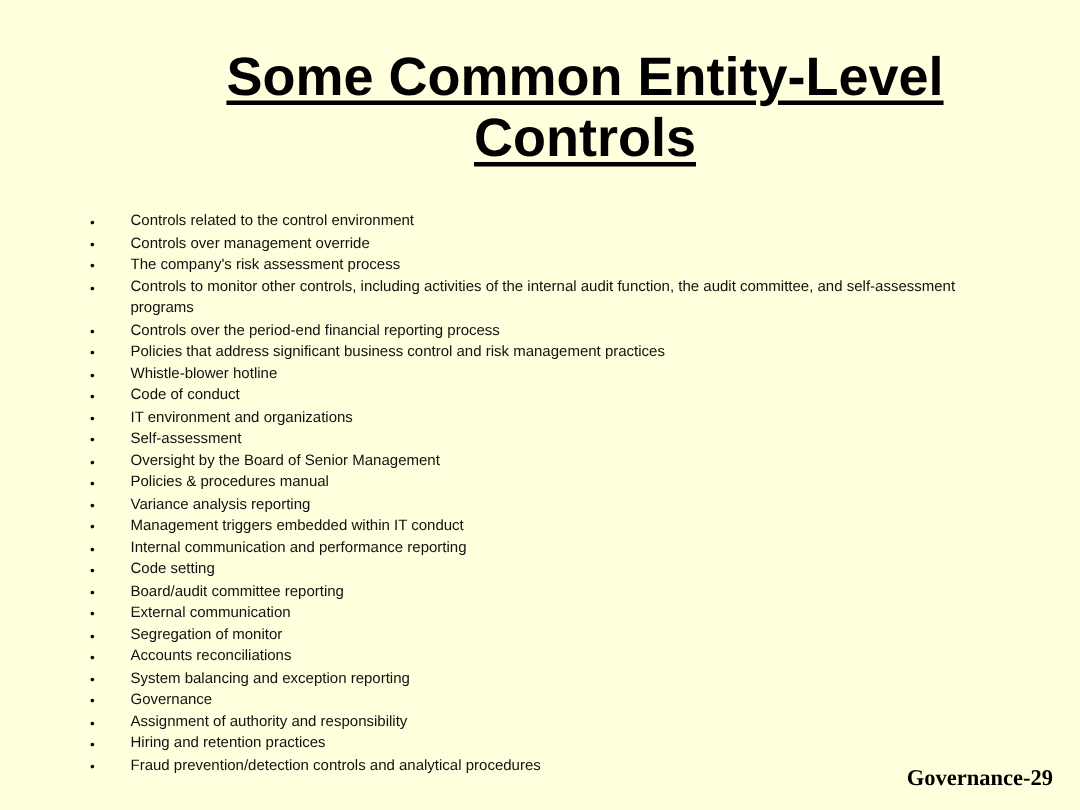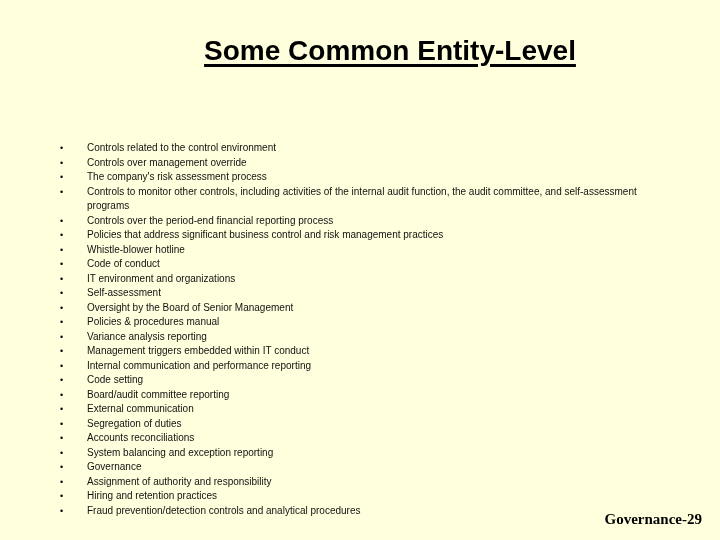--- a/index.html
+++ b/index.html
@@ -16,21 +16,21 @@
       color: #000;
     }
     .slide-title {
       position: absolute;
       left: 130px;
       top: 30px;
       width: 520px;
       text-align: center;
       font-family: "Liberation Sans", sans-serif;
       font-weight: bold;
-      font-size: 28px;
+      font-size: 36px;
       line-height: 41px;
       text-decoration: underline;
       text-decoration-thickness: 3px;
       text-underline-offset: 4px;
       margin: 0;
     }
     .bullet-list {
       position: absolute;
       left: 56px;
       top: 141px;
@@ -65,20 +65,21 @@
       font-weight: bold;
       font-size: 15px;
       color: #000;
     }
   </style>
 </head>
 <body>
 
 <h1 class="slide-title">
   <span>Some Common Entity-Level</span><br>
+  <span>Controls</span>
 </h1>
 
 <ul class="bullet-list">
   <li class="bullet-item">
       <span class="bullet-dot">•</span>
       <span class="bullet-text">Controls related to the control environment</span>
     </li>
   <li class="bullet-item">
       <span class="bullet-dot">•</span>
       <span class="bullet-text">Controls over management override</span>
@@ -142,21 +143,21 @@
   <li class="bullet-item">
       <span class="bullet-dot">•</span>
       <span class="bullet-text">Board/audit committee reporting</span>
     </li>
   <li class="bullet-item">
       <span class="bullet-dot">•</span>
       <span class="bullet-text">External communication</span>
     </li>
   <li class="bullet-item">
       <span class="bullet-dot">•</span>
-      <span class="bullet-text">Segregation of duties</span>
+      <span class="bullet-text">Segregation of monitor</span>
     </li>
   <li class="bullet-item">
       <span class="bullet-dot">•</span>
       <span class="bullet-text">Accounts reconciliations</span>
     </li>
   <li class="bullet-item">
       <span class="bullet-dot">•</span>
       <span class="bullet-text">System balancing and exception reporting</span>
     </li>
   <li class="bullet-item">

